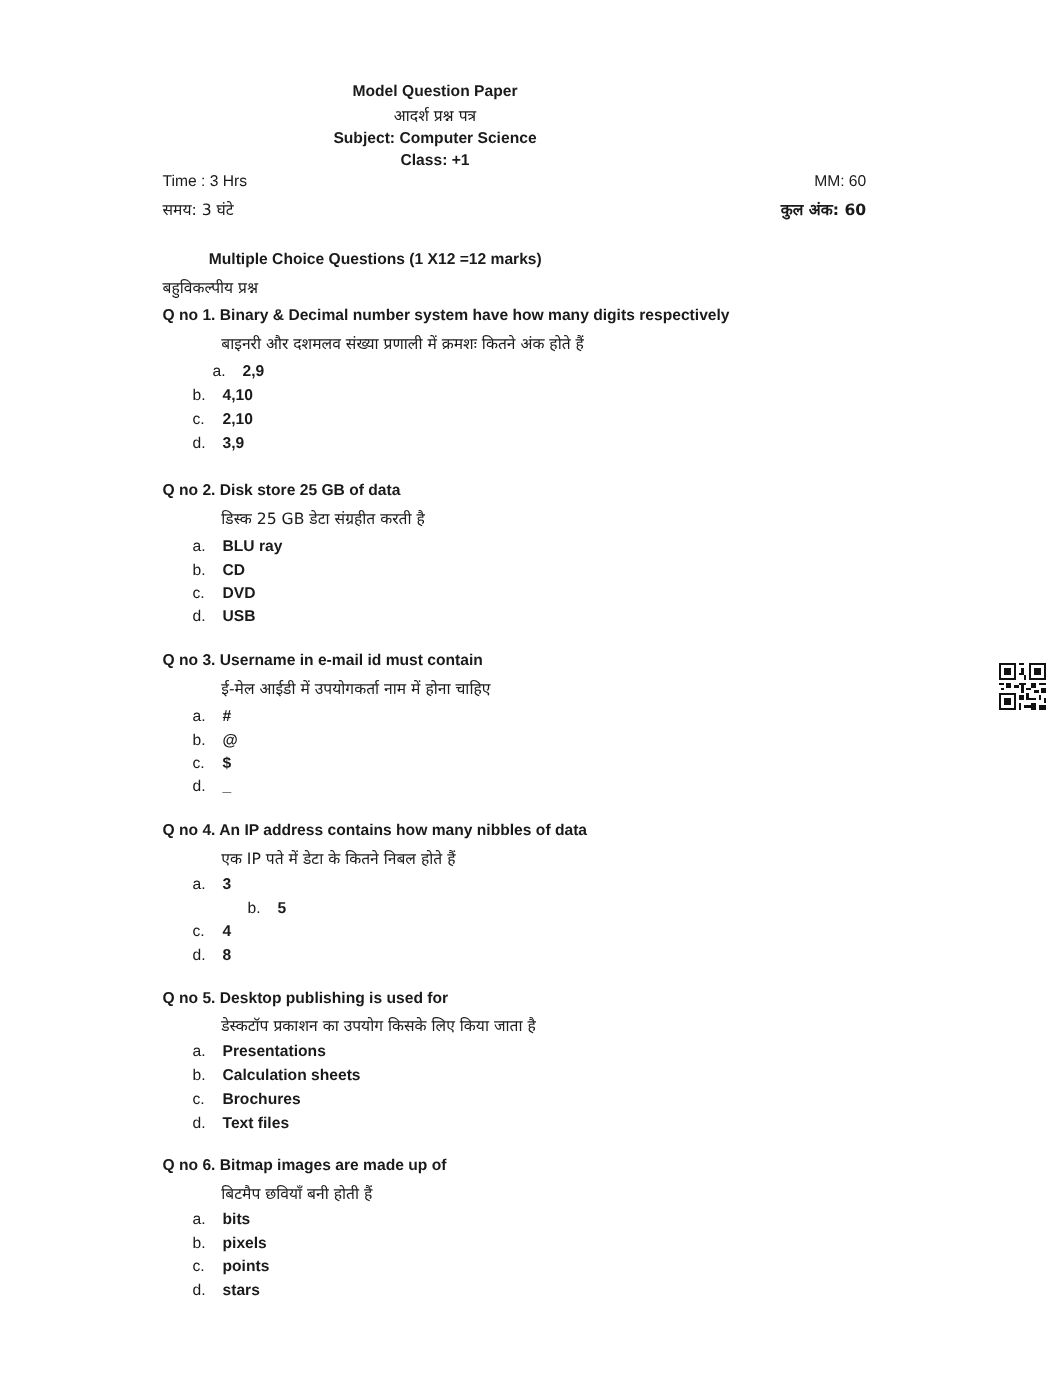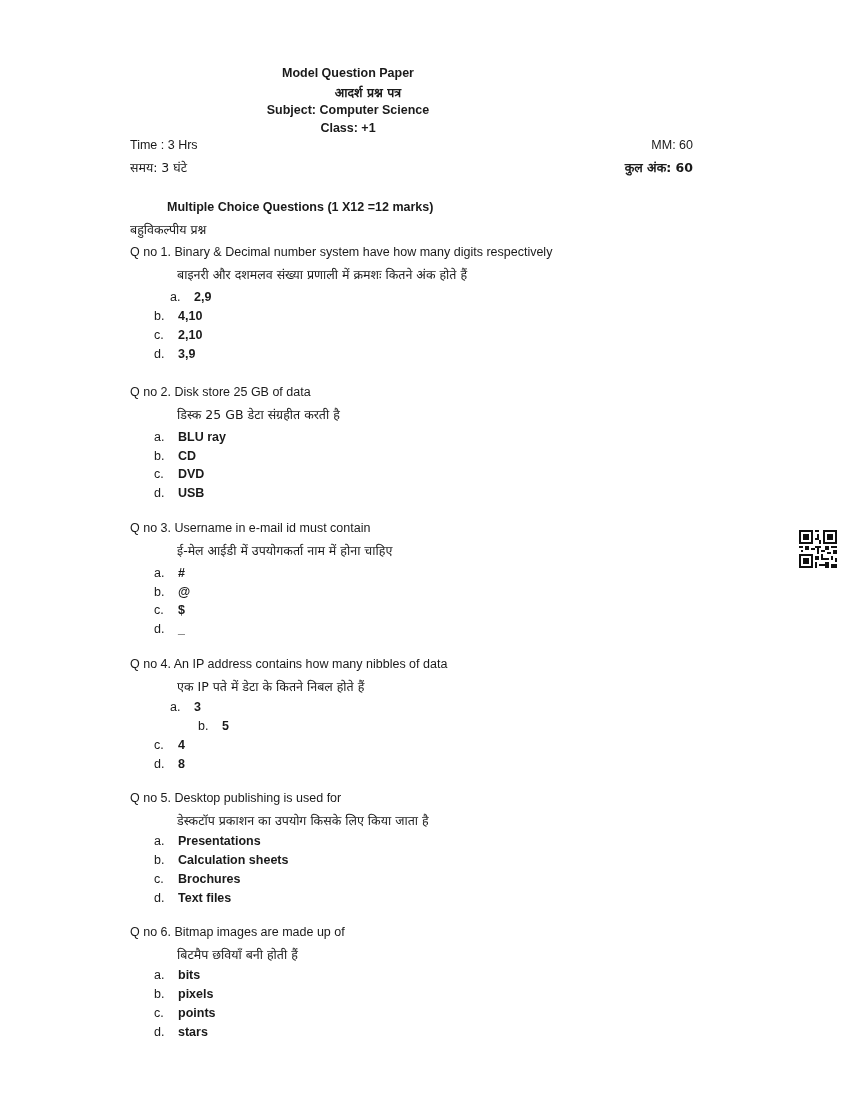--- a/index.html
+++ b/index.html
@@ -7,34 +7,34 @@
     width: 850px; height: 1100px; position: relative; overflow: hidden;
     font-family: "Liberation Sans", "DejaVu Sans", sans-serif;
     color: #1a1a1a;
   }
   .page { position: absolute; left: 0; top: 0; width: 850px; height: 1100px; }
   .hdr { position: absolute; left: 0; width: 696px; text-align: center; font-size: 12.5px; font-weight: bold; }
   .hi { font-family: "DejaVu Sans", sans-serif; font-weight: normal; }
   .meta { position: absolute; font-size: 12.5px; }
   .abs { position: absolute; white-space: nowrap; }
   .sec-title { font-size: 12.5px; font-weight: bold; }
-  .qtext { font-size: 12.5px; font-weight: normal; }
+  .qtext { font-size: 12.5px; font-weight: bold; }
   .qhindi { font-size: 12.5px; }
   .opt { font-size: 12.5px; }
   .opt .letter { display: inline-block; width: 24px; }
   .opt .val { font-weight: bold; }
   .qr { position: absolute; left: 799px; top: 530px; width: 38px; height: 38px; }
 </style>
 </head>
 <body>
 
 <div class="page">
 
   <div class="hdr" style="top:66px;">Model Question Paper</div>
-  <div class="hdr hi" style="top:84px;font-weight:bold;padding-left:20px;">आदर्श प्रश्न पत्र</div>
+  <div class="hdr hi" style="top:84px;font-weight:normal;">आदर्श प्रश्न पत्र</div>
   <div class="hdr" style="top:103px;">Subject: Computer Science</div>
   <div class="hdr" style="top:121px;">Class: +1</div>
 
   <div class="meta" style="left:130px;top:138px;">Time : 3 Hrs</div>
   <div class="meta hi" style="left:130px;top:159px;">समय:  3  घंटे</div>
   <div class="meta" style="right:157px;top:138px;">MM: 60</div>
   <div class="meta hi" style="right:157px;top:159px;font-weight:bold;">कुल अंक: 60</div>
 
   <div class="abs sec-title" style="left:130px;top:200px;margin-left:37px;">Multiple Choice Questions (1 X12 =12 marks)</div>
   <div class="abs qhindi hi" style="left:130px;top:221px;text-align:right;">बहुविकल्पीय  प्रश्न</div>
@@ -62,21 +62,21 @@
     <div class="abs qhindi hi" style="left:177px;top:542px;">ई-मेल  आईडी  में  उपयोगकर्ता  नाम  में  होना  चाहिए</div>
     <div class="abs opt" style="left:154px;top:566px;"><span class="letter">a.</span><span class="val">#</span></div>
     <div class="abs opt" style="left:154px;top:585px;"><span class="letter">b.</span><span class="val">@</span></div>
     <div class="abs opt" style="left:154px;top:603px;"><span class="letter">c.</span><span class="val">$</span></div>
     <div class="abs opt" style="left:154px;top:622px;"><span class="letter">d.</span><span class="val">_</span></div>
   </div>
 
   <div>
     <div class="abs qtext" style="left:130px;top:657px;">Q no 4. An IP address contains how many nibbles of data</div>
     <div class="abs qhindi hi" style="left:177px;top:678px;">एक  IP पते  में  डेटा  के  कितने  निबल  होते  हैं</div>
-    <div class="abs opt" style="left:170px;top:700px;"><span class="letter">a.</span><span class="val">3</span></div>
+    <div class="abs opt" style="left:154px;top:700px;"><span class="letter">a.</span><span class="val">3</span></div>
     <div class="abs opt" style="left:154px;top:719px;padding-left:44px;"><span class="letter">b.</span><span class="val">5</span></div>
     <div class="abs opt" style="left:154px;top:738px;"><span class="letter">c.</span><span class="val">4</span></div>
     <div class="abs opt" style="left:154px;top:757px;"><span class="letter">d.</span><span class="val">8</span></div>
   </div>
 
   <div>
     <div class="abs qtext" style="left:130px;top:791px;">Q no 5.  Desktop publishing is used for</div>
     <div class="abs qhindi hi" style="left:177px;top:812px;">डेस्कटॉप  प्रकाशन  का  उपयोग  किसके  लिए  किया  जाता  है</div>
     <div class="abs opt" style="left:154px;top:834px;"><span class="letter">a.</span><span class="val">Presentations</span></div>
     <div class="abs opt" style="left:154px;top:853px;"><span class="letter">b.</span><span class="val">Calculation sheets</span></div>

